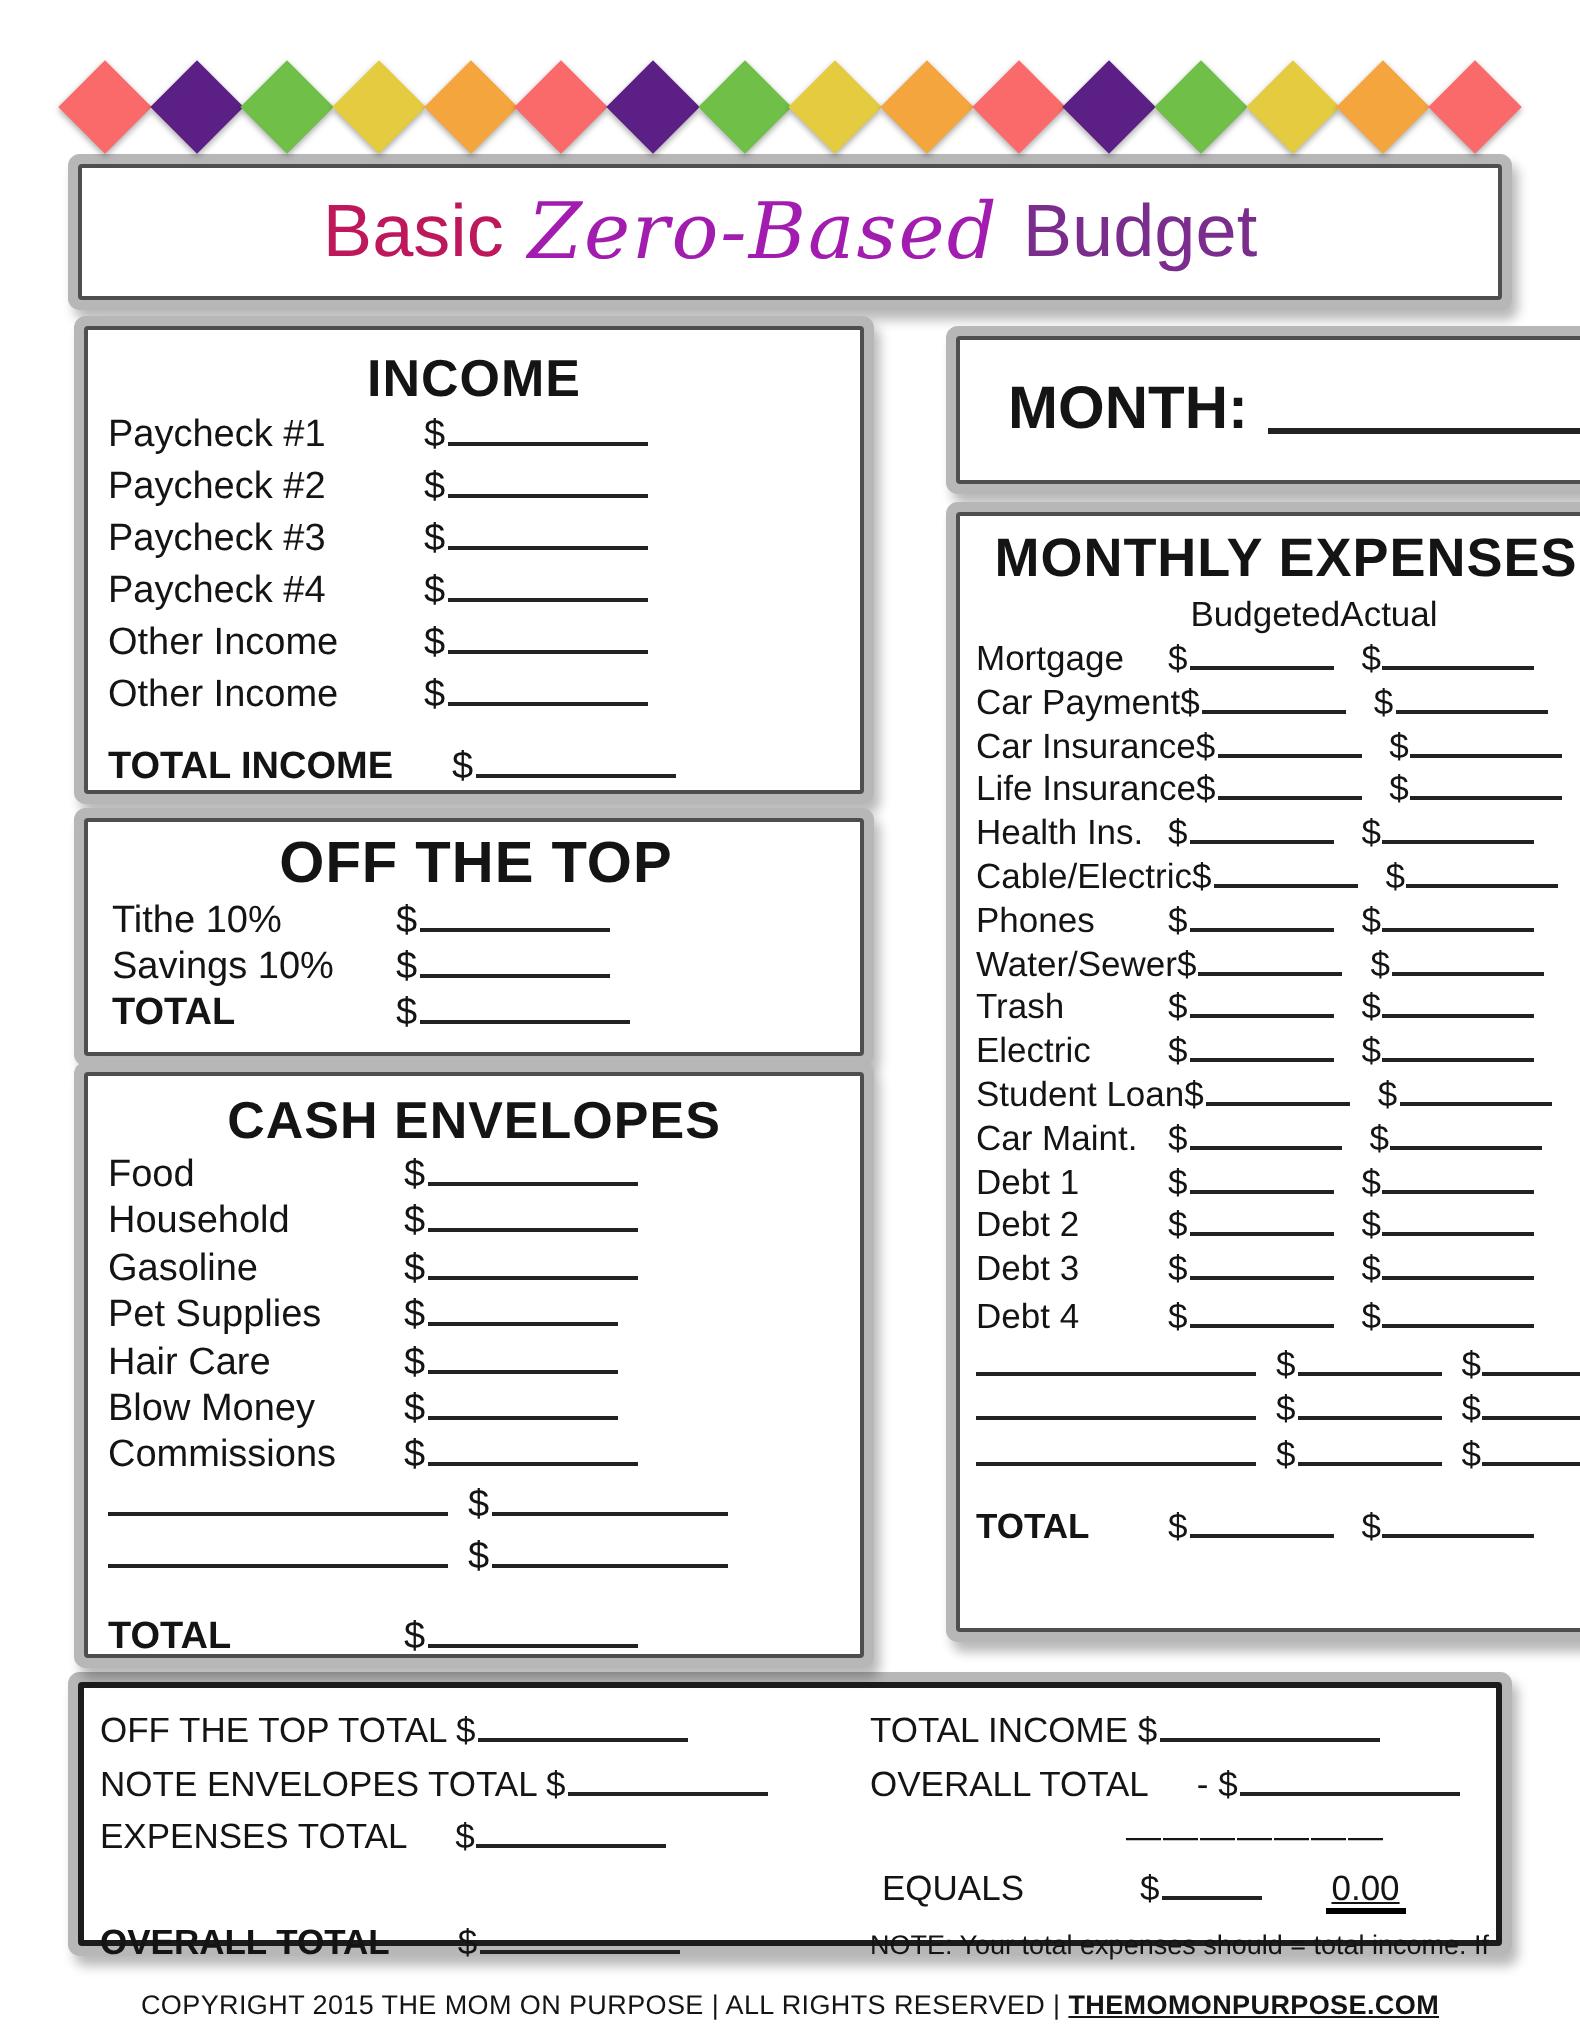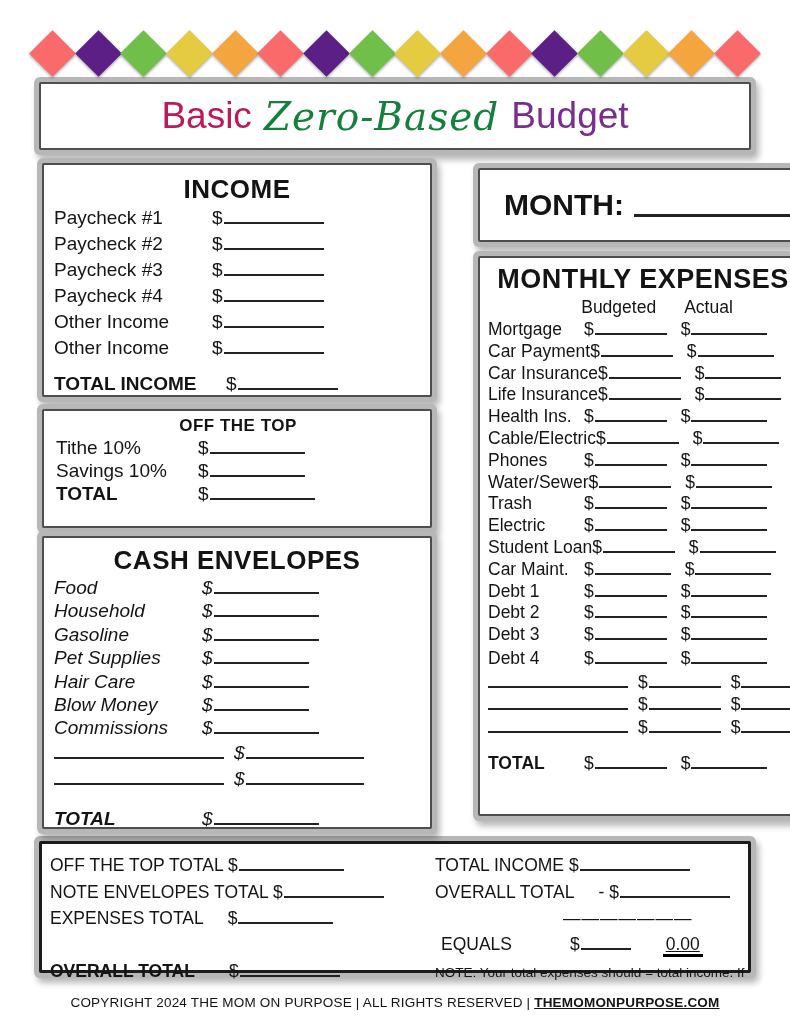--- a/index.html
+++ b/index.html
@@ -41,39 +41,39 @@
   .d2{margin-left:14px;}
   
   .panel--income{height:234px;padding:4px 10px 0 10px;}
   .irow{font-size:19px;line-height:26px;white-space:nowrap;}
   .ilabel{display:inline-block;min-width:158px;}
   .irow.trow{margin-top:10px;}
   .trow .label-b{font-weight:bold;}
   .trow .ilabel{min-width:172px;}
   
   .panel--ott{margin-top:12px;height:119px;padding:2px 10px 0 12px;}
-  .panel--ott .sec-heading{font-size:17px;padding-top:3px;}
+  .panel--ott .sec-heading{font-size:29px;padding-top:3px;}
   .orow{font-size:19px;line-height:23px;white-space:nowrap;}
   .olabel{display:inline-block;min-width:142px;}
   
   .panel--cash{margin-top:8px;height:293px;padding:2px 10px 0 10px;}
-  .crow{font-size:19px;line-height:23.4px;white-space:nowrap;font-style:italic;}
+  .crow{font-size:19px;line-height:23.4px;white-space:nowrap;}
   .clabel{display:inline-block;min-width:148px;}
   .crow.custom{line-height:26px;}
   .crow.custom .dol{margin-left:10px;}
   .crow.trow{margin-top:14px;line-height:26px;}
   
   .panel--month{margin-top:5px;height:74px;display:flex;align-items:center;padding-left:24px;white-space:nowrap;}
   .month-label{font-weight:bold;font-size:30px;}
   .panel--month .bl{margin-left:10px;}
   
   .panel--exp{margin-top:14px;height:560px;padding:4px 8px 0 8px;}
   .panel--exp .sec-heading{font-size:27px;padding-top:2px;}
   .exp-colhead{font-size:17.5px;text-align:center;padding-left:28px;line-height:24px;}
-  .exp-colhead span{margin:0 14px;}
+  .exp-colhead span{margin:0 0;}
   .xrow{font-size:17.5px;line-height:21.8px;white-space:nowrap;}
   .xlabel{display:inline-block;min-width:96px;}
   .xrow .bl{height:13px;}
   .xrow.custom{line-height:22.5px;}
   .xrow.custom .dol{margin-left:10px;}
   .xrow.debt4{line-height:25px;}
   .xrow.trow{margin-top:12px;line-height:26px;}
   
   .summary-panel{margin:12px 39px 0 39px;height:132px;padding:8px 10px 0 8px;}
   .srow{display:flex;font-size:17.5px;line-height:26.5px;white-space:nowrap;}
@@ -143,21 +143,21 @@
   <div class="diamond-cell">
       <div class="diamond" style="background: rgb(245, 165, 61);"></div>
     </div>
   <div class="diamond-cell">
       <div class="diamond" style="background: rgb(250, 106, 106);"></div>
     </div>
 </div>
 
 <div class="panel title-panel">
   <span class="title-basic" style="color: #be185d;">Basic</span>
-  <span class="title-script" style="color: #15803d;">Zero-Based</span>
+  <span class="title-script" style="color: #a21caf;">Zero-Based</span>
   <span class="title-budget" style="color: rgb(123, 45, 142);">Budget</span>
 </div>
 
 <div class="columns">
 
   <div class="col-left">
 
     <div class="panel panel--income">
       <div class="sec-heading">INCOME</div>
       <div class="irow"><span class="ilabel">Paycheck #1</span><span class="dol">$</span><span class="bl w100"></span></div>
@@ -242,14 +242,14 @@
     <div class="left"></div>
     <div class="right"><span class="equals-label">EQUALS</span><span class="dol equals-dollar">$</span><span class="bl w50"></span><span class="zero-val">0.00</span></div>
   </div>
   <div class="srow overall-row">
     <div class="left"><span class="overall-label">OVERALL TOTAL</span><span class="dol">$</span><span class="bl w100"></span></div>
     <div class="right"><span class="note-text">NOTE: Your total expenses should = total income. If</span></div>
   </div>
 </div>
 
 <div class="footer">
-  <span>COPYRIGHT 2024 THE MOM ON PURPOSE | ALL RIGHTS RESERVED | </span><a href="#" class="footer-link">THEMOMONPURPOSE.COM</a>
+  <span>COPYRIGHT 2015 THE MOM ON PURPOSE | ALL RIGHTS RESERVED | </span><a href="#" class="footer-link">THEMOMONPURPOSE.COM</a>
 </div>
 
 </body></html>

